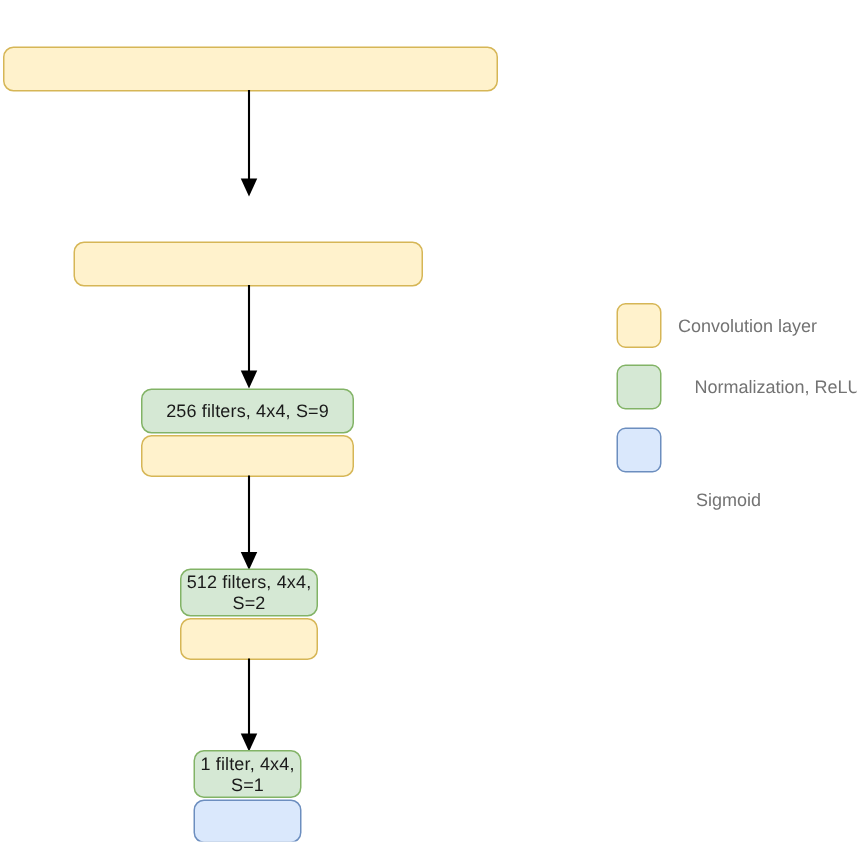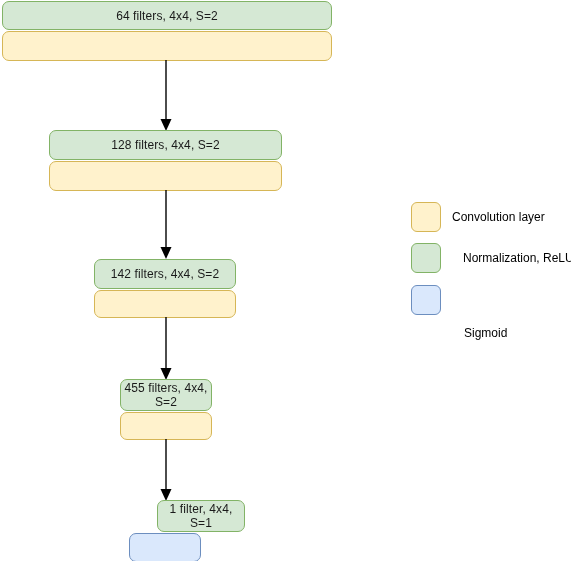--- a/index.html
+++ b/index.html
@@ -60,78 +60,72 @@
     height: 30px;
     border-radius: 6px;
     border-width: 1px;
     border-style: solid;
   }
   .legend-label {
     position: absolute;
     font-size: 12px;
     line-height: 14px;
     white-space: nowrap;
-    color: #000000;
+    color: #737373;
   }
 </style>
 </head>
 <body>
 
 <div id="canvas">
 
-  <div class="node norm" style="left:2px; top:1px; width:330px; height:29px;">
-    <span>64 filters, 4x4, S=2</span>
-  </div>
   <div class="node conv" style="left:2px; top:31px; width:330px; height:30px;">
     <span></span>
   </div>
 
   <svg class="arrow" style="left:155px; top:60px;" width="22" height="72" viewBox="0 0 22 72">
     <line x1="11" y1="0" x2="11" y2="63" stroke="#000000" stroke-width="1.4"></line>
     <polygon points="11,71 5.5,59 16.5,59" fill="#000000"></polygon>
   </svg>
 
-  <div class="node norm" style="left:49px; top:130px; width:233px; height:30px;">
-    <span>128 filters, 4x4, S=2</span>
-  </div>
   <div class="node conv" style="left:49px; top:161px; width:233px; height:30px;">
     <span></span>
   </div>
 
   <svg class="arrow" style="left:155px; top:190px;" width="22" height="70" viewBox="0 0 22 70">
     <line x1="11" y1="0" x2="11" y2="61" stroke="#000000" stroke-width="1.4"></line>
     <polygon points="11,69 5.5,57 16.5,57" fill="#000000"></polygon>
   </svg>
 
   <div class="node norm" style="left:94px; top:259px; width:142px; height:30px;">
-    <span>142 filters, 4x4, S=2</span>
+    <span>256 filters, 4x4, S=9</span>
   </div>
   <div class="node conv" style="left:94px; top:290px; width:142px; height:28px;">
     <span></span>
   </div>
 
   <svg class="arrow" style="left:155px; top:317px;" width="22" height="64" viewBox="0 0 22 64">
     <line x1="11" y1="0" x2="11" y2="55" stroke="#000000" stroke-width="1.4"></line>
     <polygon points="11,63 5.5,51 16.5,51" fill="#000000"></polygon>
   </svg>
 
   <div class="node norm" style="left:120px; top:379px; width:92px; height:32px;">
-    <span>455 filters, 4x4,
+    <span>512 filters, 4x4,
 S=2</span>
   </div>
   <div class="node conv" style="left:120px; top:412px; width:92px; height:28px;">
     <span></span>
   </div>
 
   <svg class="arrow" style="left:155px; top:439px;" width="22" height="63" viewBox="0 0 22 63">
     <line x1="11" y1="0" x2="11" y2="54" stroke="#000000" stroke-width="1.4"></line>
     <polygon points="11,62 5.5,50 16.5,50" fill="#000000"></polygon>
   </svg>
 
-  <div class="node norm" style="left:129px; top:500px; width:88px; height:32px;margin-left:28px;">
+  <div class="node norm" style="left:129px; top:500px; width:72px; height:32px;">
     <span>1 filter, 4x4,
 S=1</span>
   </div>
   <div class="node sig" style="left:129px; top:533px; width:72px; height:29px;">
     <span></span>
   </div>
 
   <div>
 
     <div class="legend-swatch conv" style="left:411px; top:202px;"></div>

